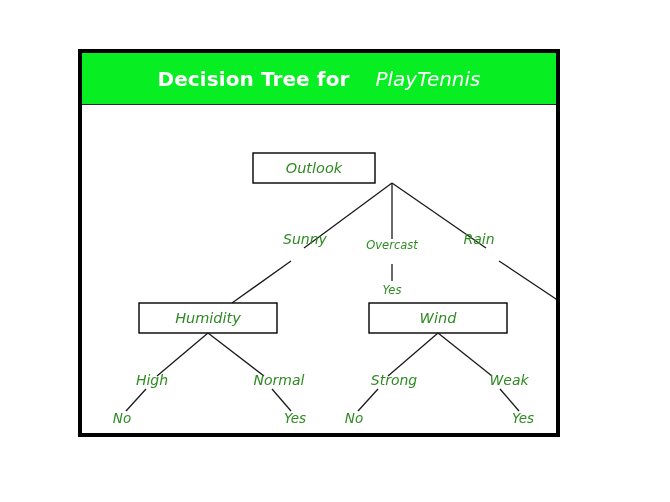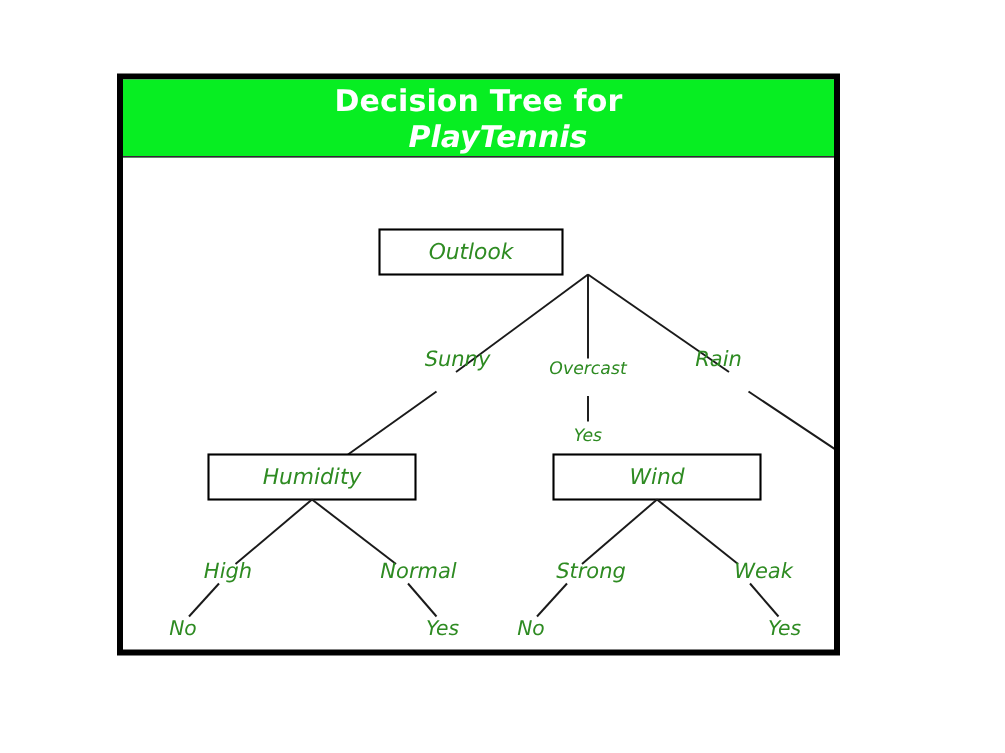--- a/index.html
+++ b/index.html
@@ -39,35 +39,34 @@
     left: 0;
     top: 0;
     width: 100%;
     height: 52px;
     box-sizing: border-box;
     background: #07ee22;
     border-bottom: 1px solid #3b1f3b;
     display: flex;
     align-items: center;
     justify-content: center;
-    flex-direction: column;
   }
   #title-text {
     color: #ffffff;
     font-size: 20px;
     font-weight: bold;
     letter-spacing: 0.1px;
     white-space: nowrap;
     font-family: "DejaVu Sans", sans-serif;
   }
   #title-subject {
     color: #ffffff;
     font-size: 20px;
     font-style: italic;
-    font-weight: bold;
+    font-weight: normal;
     margin-left: 26px;
     white-space: nowrap;
     font-family: "DejaVu Sans", sans-serif;
   }
   
   #tree-canvas {
     position: absolute;
     left: 0;
     top: 52px;
     width: 474px;

